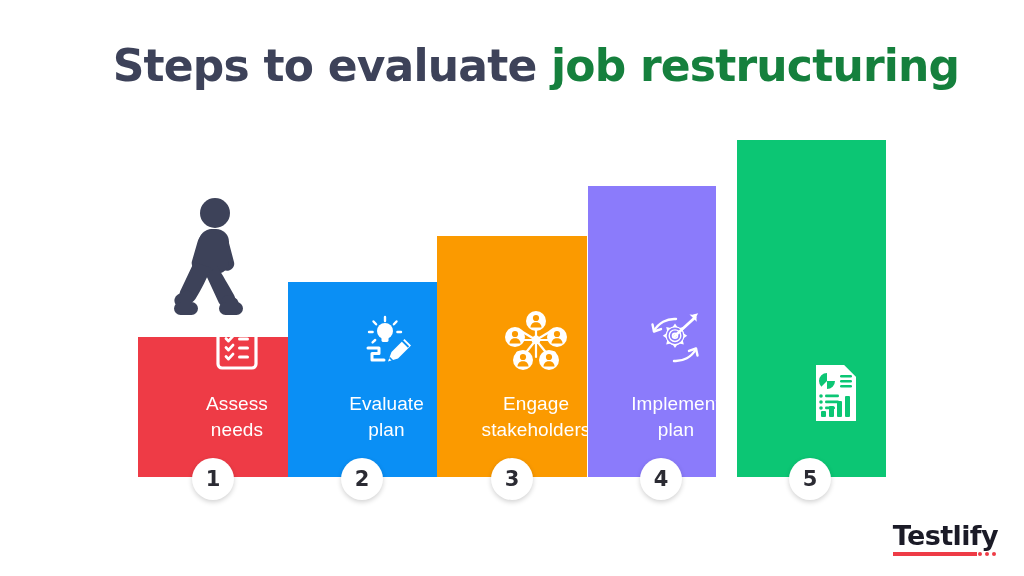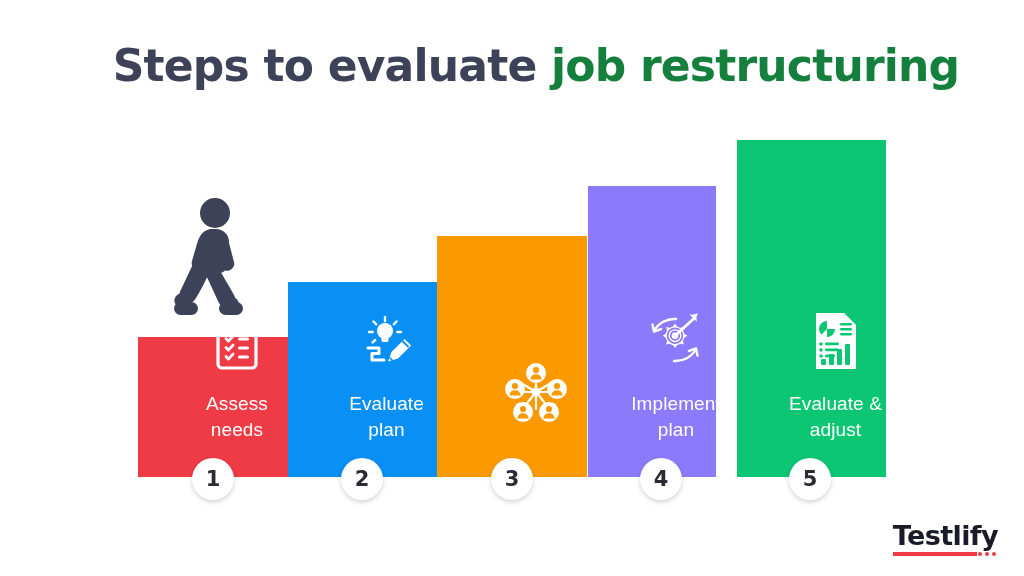--- a/index.html
+++ b/index.html
@@ -223,20 +223,22 @@
             <path d="M9.5 34.5c0-3.4 2.5-5.3 5.5-5.3s5.5 1.9 5.5 5.3z"></path>
             <circle cx="57" cy="25" r="3.1"></circle>
             <path d="M51.5 34.5c0-3.4 2.5-5.3 5.5-5.3s5.5 1.9 5.5 5.3z"></path>
             <circle cx="23" cy="48" r="3.1"></circle>
             <path d="M17.5 57.5c0-3.4 2.5-5.3 5.5-5.3s5.5 1.9 5.5 5.3z"></path>
             <circle cx="49" cy="48" r="3.1"></circle>
             <path d="M43.5 57.5c0-3.4 2.5-5.3 5.5-5.3s5.5 1.9 5.5 5.3z"></path>
           </g>
         </svg>
       </span>
+      <div class="bar-label">Engage
+stakeholders</div>
     </div>
   </div>
 
   <div class="bar" style="left:588px; top:186px; width:128px; height:291px; background:#8B7BFB;">
     <div class="bar-inner">
       <span class="bar-icon">
         <svg width="66" height="62" viewBox="0 0 66 62" fill="none">
           <path d="M11 22a23 23 0 0 1 22-12" stroke="#fff" stroke-width="2.4" fill="none" stroke-linecap="round"></path>
           <path d="M9.5 15.5L11 22.5l7-2.4" stroke="#fff" stroke-width="2.4" fill="none" stroke-linecap="round" stroke-linejoin="round"></path>
           <path d="M53 40a23 23 0 0 1-22 12" stroke="#fff" stroke-width="2.4" fill="none" stroke-linecap="round"></path>
@@ -282,22 +284,20 @@
             <rect x="15" y="43.6" width="10" height="2.6" rx="1.3"></rect>
           </g>
           <g fill="#0CC674">
             <rect x="11" y="48" width="5" height="6" rx="1"></rect>
             <rect x="19" y="43" width="5" height="11" rx="1"></rect>
             <rect x="27" y="38" width="5" height="16" rx="1"></rect>
             <rect x="35" y="33" width="5" height="21" rx="1"></rect>
           </g>
         </svg>
       </span>
-      <div class="bar-label">Evaluate &amp;
-adjust</div>
     </div>
   </div>
 
   <span class="walker">
     <svg width="84" height="140" viewBox="0 0 84 140" fill="none">
       <circle cx="42" cy="17" r="15" fill="#3D4259"></circle>
       <path d="M38 33c9 0 16 6 18 14l5 19c1 4-1.5 7.5-5 8.5-3.6 1-7-1-8-4.6l-3-11" fill="#3D4259"></path>
       <path d="M40 33c-8 1-13.5 6-15.5 13l-5.5 19c-1.2 4 1 7.6 4.6 8.7 3.7 1.1 7.3-1 8.4-4.8l4-12.4" fill="#3D4259"></path>
       <rect x="26" y="33" width="30" height="45" rx="13" fill="#3D4259"></rect>
       <path d="M44 70c5 8 12 20 17 29 2.6 4.6 0.9 9.6-3.6 11.8-4.4 2.2-9.4 0.3-11.6-4.1L33 79z" fill="#3D4259"></path>

